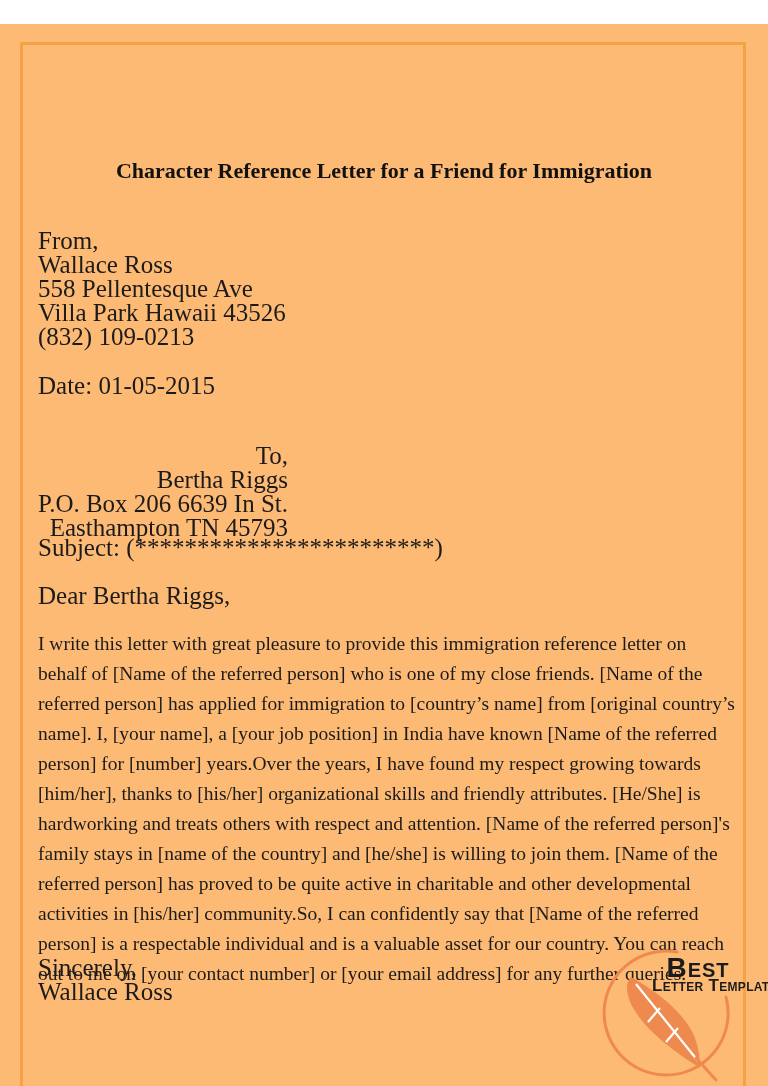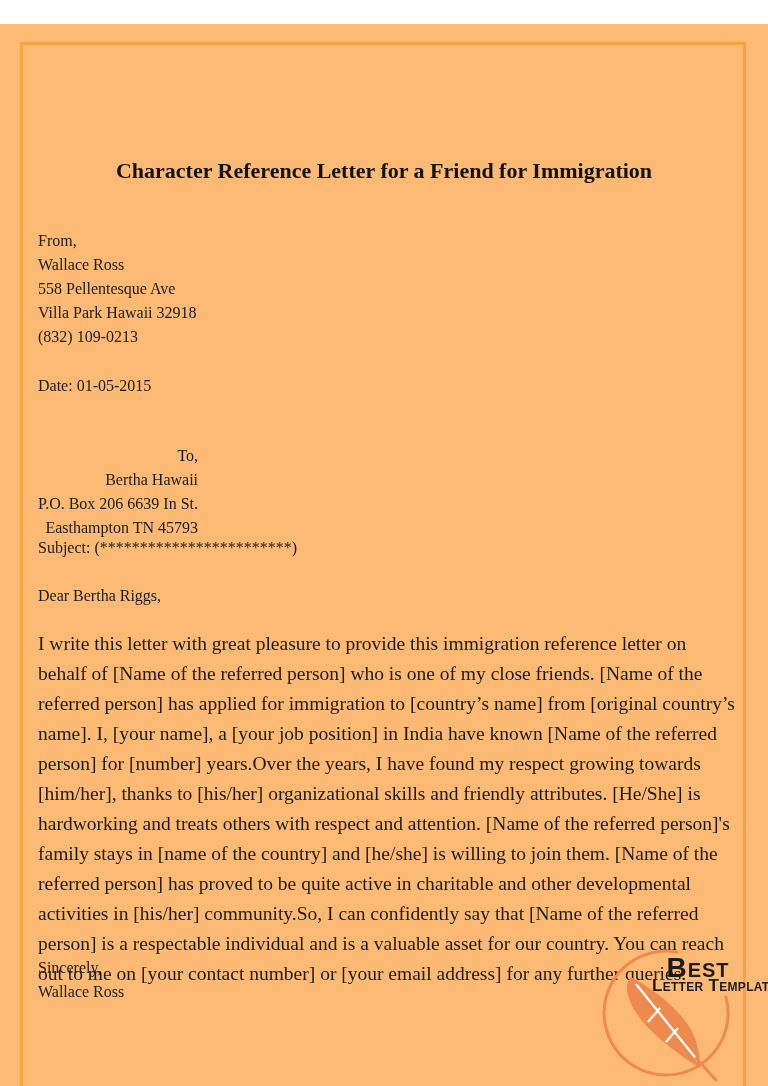--- a/index.html
+++ b/index.html
@@ -29,21 +29,21 @@
     width: 708px;
     text-align: center;
     font-size: 22px;
     line-height: 26px;
     font-weight: bold;
     color: #111111;
   }
   .block {
     position: absolute;
     left: 38px;
-    font-size: 16px;
+    font-size: 25px;
     line-height: 24px;
     color: #1b1b1b;
   }
   .from-block      { top: 205px; }
   .date-line       { top: 350px; }
   .to-block        { top: 420px; text-align: right; }
   .subject-line    { top: 512px; }
   .salutation-line { top: 560px; }
   .body-text {
     top: 605px;
@@ -95,29 +95,29 @@
 <div class="page">
 
   <div class="frame"></div>
 
   <h1 class="title">Character Reference Letter for a Friend for Immigration</h1>
 
   <div class="block from-block">
     <div>From,</div>
     <div>Wallace Ross</div>
     <div>558 Pellentesque Ave</div>
-    <div>Villa Park Hawaii 32918</div>
+    <div>Villa Park Hawaii 43526</div>
     <div>(832) 109-0213</div>
   </div>
 
   <div class="block date-line">Date: 01-05-2015</div>
 
   <div class="block to-block">
     <div>To,</div>
-    <div>Bertha Hawaii</div>
+    <div>Bertha Riggs</div>
     <div>P.O. Box 206 6639 In St.</div>
     <div>Easthampton TN 45793</div>
   </div>
 
   <div class="block salutation-line">Dear Bertha Riggs,</div>
 
   <div class="block subject-line">Subject: (************************)</div>
 
   <p class="block body-text">I write this letter with great pleasure to provide this immigration reference letter on behalf of [Name of the referred person] who is one of my close friends. [Name of the referred person] has applied for immigration to [country’s name] from [original country’s name]. I, [your name], a [your job position] in India have known [Name of the referred person] for [number] years.Over the years, I have found my respect growing towards [him/her], thanks to [his/her] organizational skills and friendly attributes. [He/She] is hardworking and treats others with respect and attention. [Name of the referred person]'s family stays in [name of the country] and [he/she] is willing to join them. [Name of the referred person] has proved to be quite active in charitable and other developmental activities in [his/her] community.So, I can confidently say that [Name of the referred person] is a respectable individual and is a valuable asset for our country. You can reach out to me on [your contact number] or [your email address] for any further queries.</p>
 

